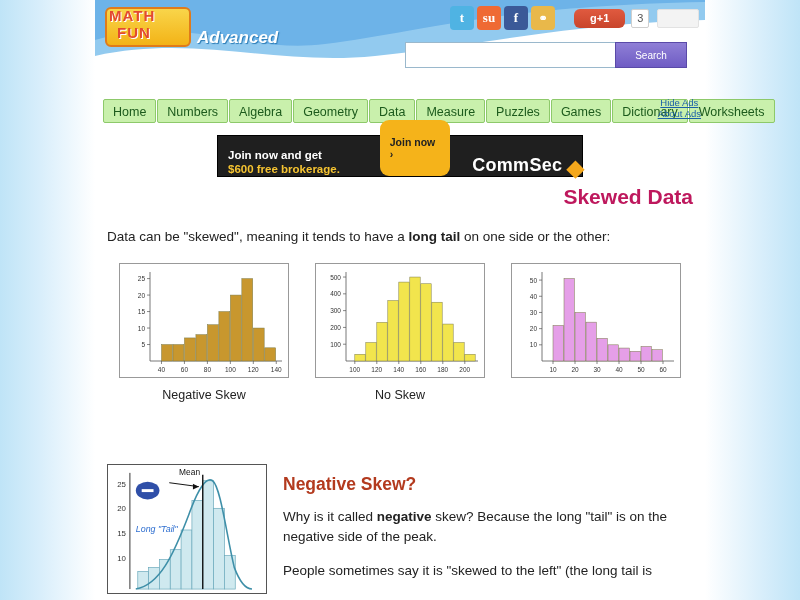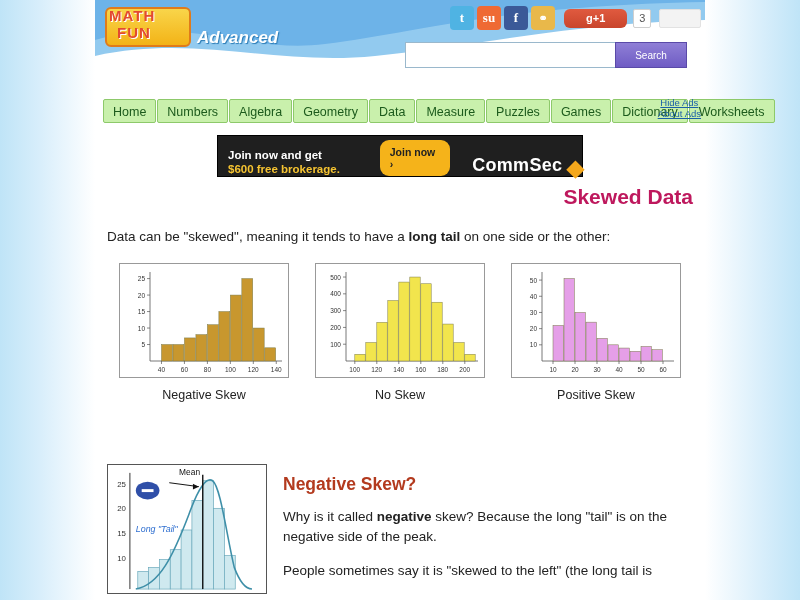--- a/index.html
+++ b/index.html
@@ -91,23 +91,23 @@
   .sbtn.su { background: #ef6a34; }
   .sbtn.fb { background: #3b5998; font-family: "Liberation Serif", serif; }
   .sbtn.link { background: #e9b84a; font-size: 11px; }
   .gplus {
     height: 19px;
     background: linear-gradient(#e05a3f, #c9452c);
     color: #fff;
     font-size: 11px;
     font-weight: bold;
     border-radius: 6px;
-    padding: 0 22px;
+    padding: 0 16px;
     display: flex; align-items: center;
-    margin-left: 6px;
+    margin-left: 16px;
   }
   .gcount {
     height: 19px;
     min-width: 18px;
     background: #fff;
     border: 1px solid #cfcfcf;
     border-radius: 2px;
     color: #555;
     font-size: 11px;
     display: flex; align-items: center; justify-content: center;
@@ -197,21 +197,21 @@
     font-weight: bold;
     width: 160px;
   }
   .banner-txt .yellow { color: #f5c331; }
   .banner-cta {
     background: #f5b31a;
     color: #222;
     font-size: 10.5px;
     font-weight: bold;
     border-radius: 9px;
-    padding: 6px 10px;
+    padding: 16px 10px;
     margin-left: 6px;
   }
   .banner-brand {
     color: #fff;
     font-size: 18px;
     font-weight: bold;
     margin-left: 22px;
     letter-spacing: .3px;
   }
   .banner-diamond {
@@ -475,21 +475,20 @@
               <line x1="85" y1="97" x2="85" y2="100" stroke="#555" stroke-width="0.7"></line>
               <text x="85" y="108" font-size="6.5" text-anchor="middle" fill="#333">30</text>
               <line x1="107" y1="97" x2="107" y2="100" stroke="#555" stroke-width="0.7"></line>
               <text x="107" y="108" font-size="6.5" text-anchor="middle" fill="#333">40</text>
               <line x1="129" y1="97" x2="129" y2="100" stroke="#555" stroke-width="0.7"></line>
               <text x="129" y="108" font-size="6.5" text-anchor="middle" fill="#333">50</text>
               <line x1="151" y1="97" x2="151" y2="100" stroke="#555" stroke-width="0.7"></line>
               <text x="151" y="108" font-size="6.5" text-anchor="middle" fill="#333">60</text>
             </svg>
         </div>
-        <div class="chart-caption">Positive Skew</div>
       </div>
 
     </div>
   </div>
 
   <div class="lower">
     <div class="lower-img">
       <svg viewBox="0 0 160 130" width="158" height="128">
         <rect x="0" y="0" width="160" height="130" fill="#ffffff"></rect>
 

